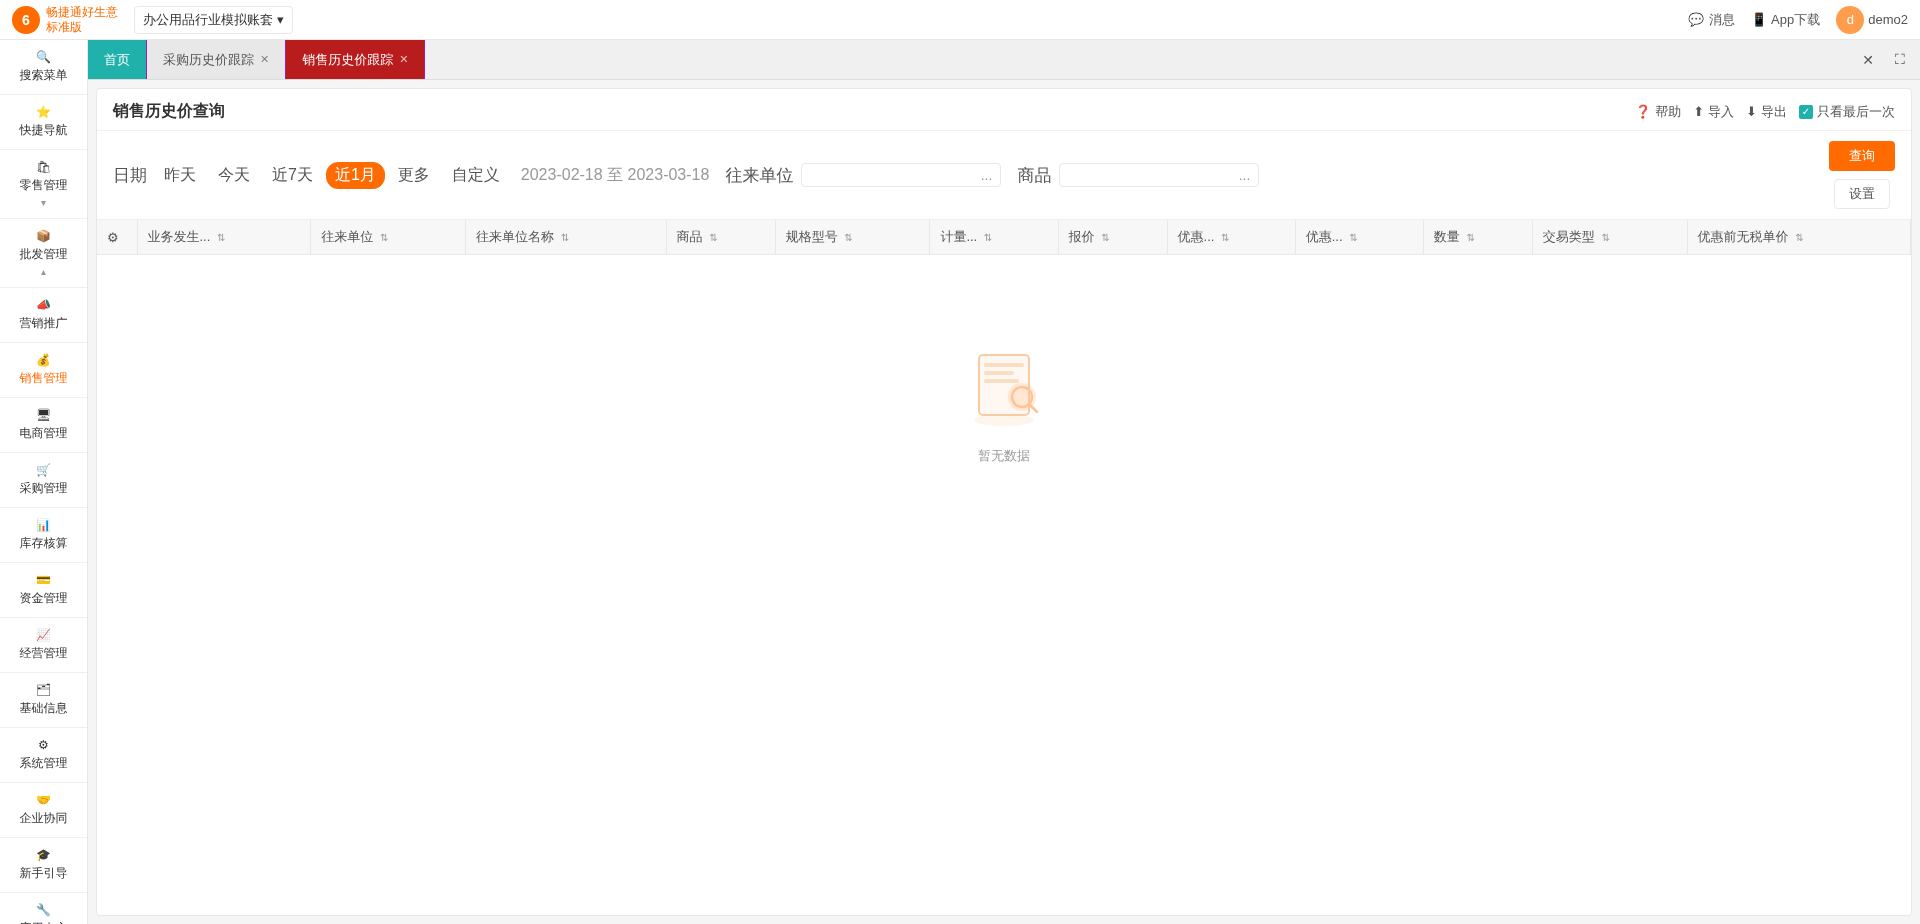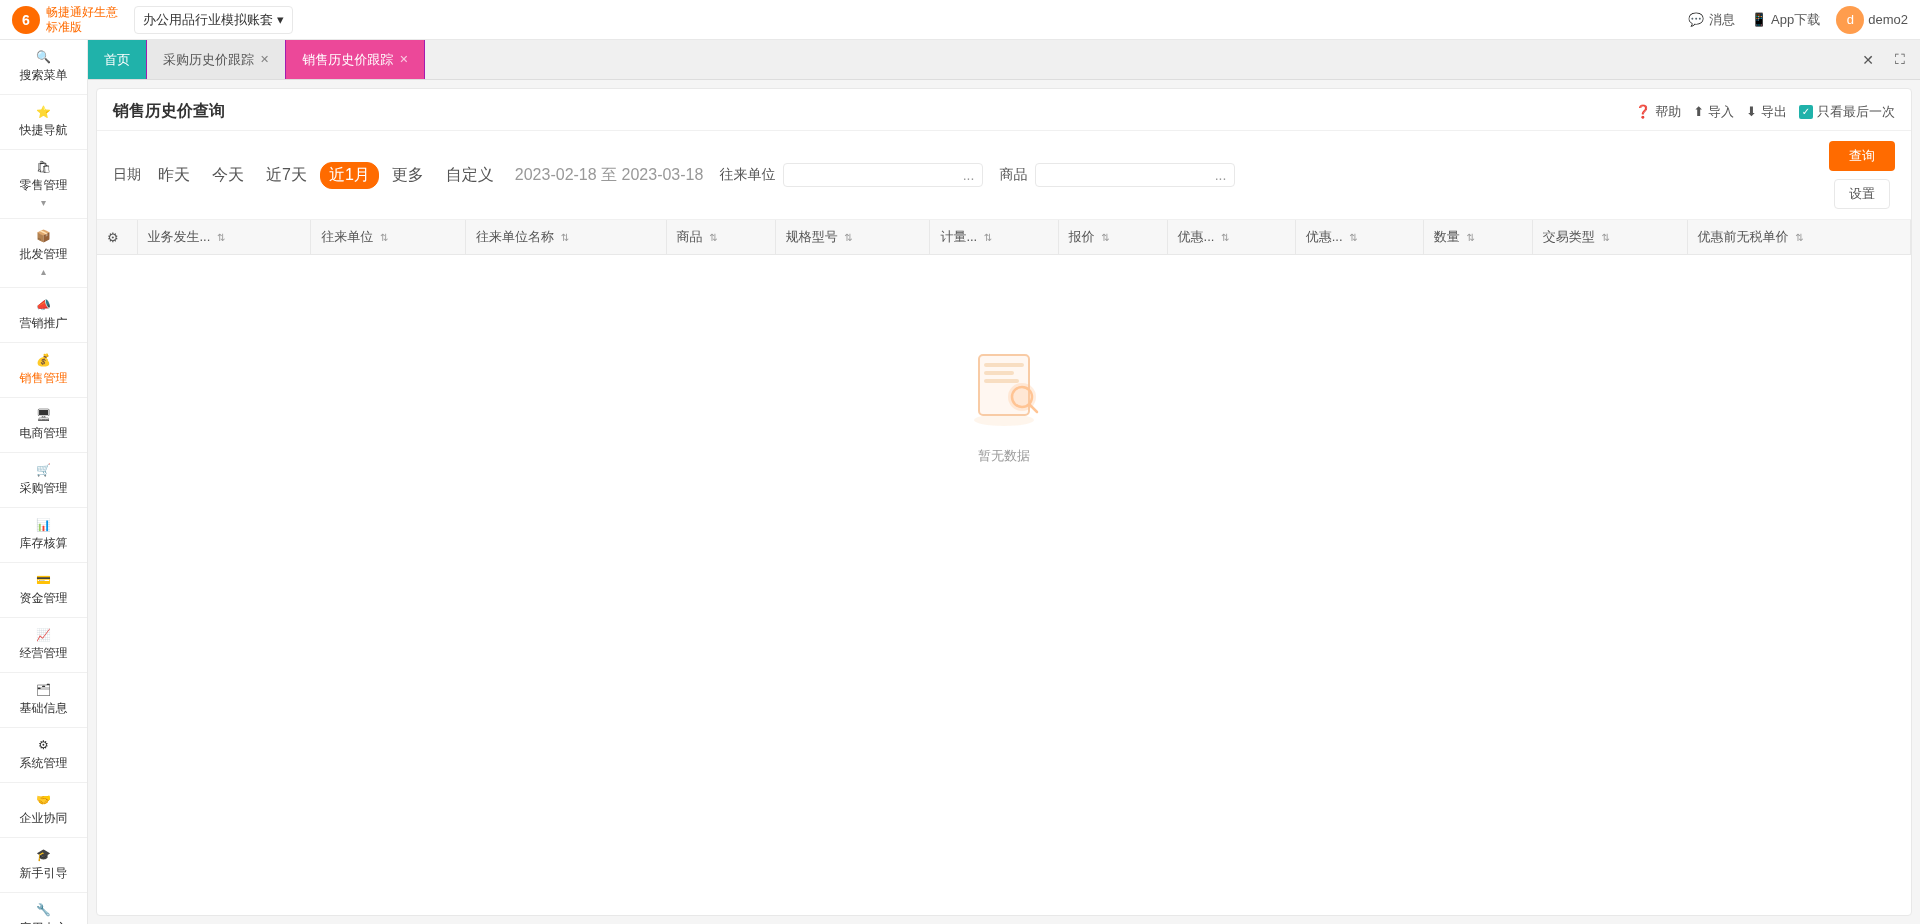--- a/index.html
+++ b/index.html
@@ -146,21 +146,21 @@
       display: flex;
       align-items: center;
       gap: 6px;
       cursor: pointer;
       font-size: 13px;
       color: #555;
       background: #e8e8e8;
       border-right: 1px solid #a21caf;
     }
     .tab.active {
-      background: #ec4899;
+      background: #b91c1c;
       color: #fff;
     }
     .tab.home-tab {
       background: #20b2aa;
       color: #fff;
     }
     .tab .close-icon {
       font-size: 11px;
       cursor: pointer;
       opacity: 0.7;
@@ -244,21 +244,21 @@
       flex-wrap: wrap;
       border-bottom: 1px solid #f0f0f0;
     }
     .filter-group {
       display: flex;
       align-items: center;
       gap: 8px;
     }
     .filter-label {
       color: #555;
-      font-size: 14px;
+      font-size: 17px;
       white-space: nowrap;
     }
     .date-options {
       display: flex;
       align-items: center;
       gap: 4px;
     }
     .date-btn {
       padding: 2px 8px;
       border-radius: 12px;

